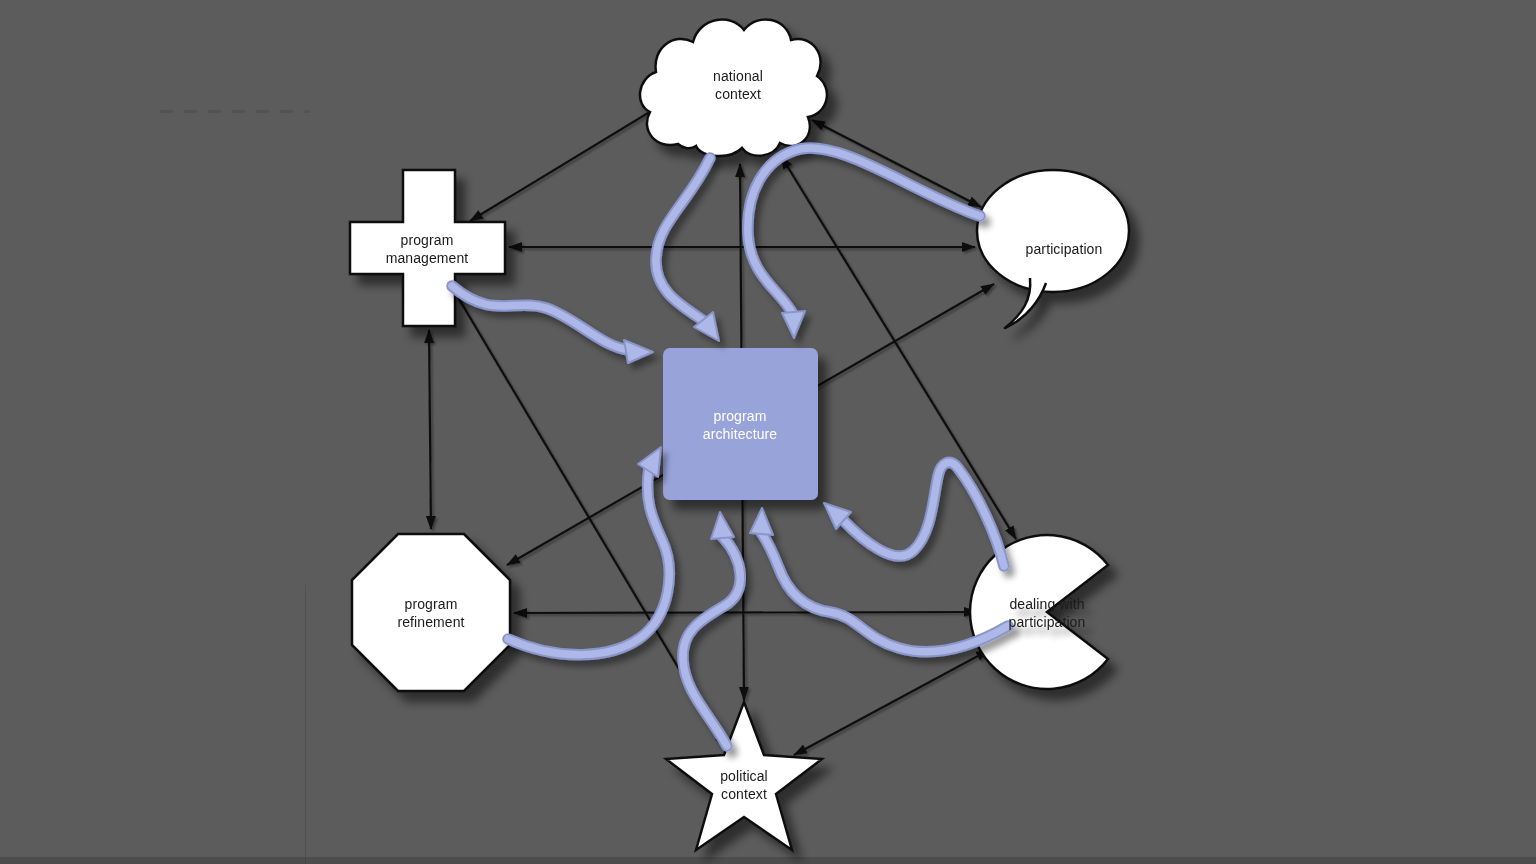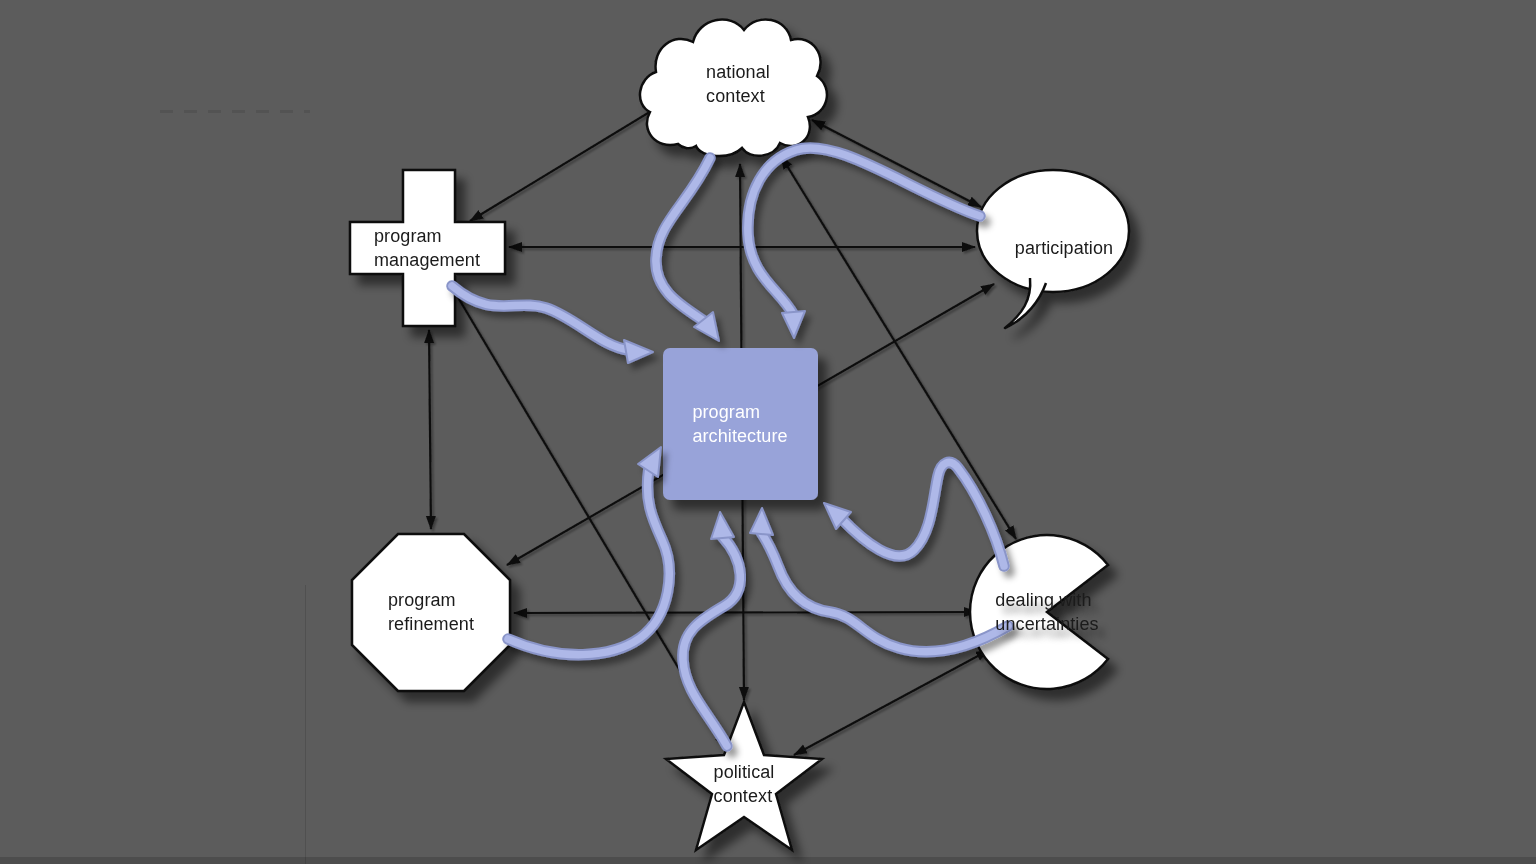--- a/index.html
+++ b/index.html
@@ -4,22 +4,22 @@
 <style>
   html,body{margin:0;padding:0;background:#444;}
   #stage{
     position:relative;width:1536px;height:864px;overflow:hidden;
     background:#5c5c5c;
     font-family:"Liberation Sans",sans-serif;
   }
   #diagram{position:absolute;left:0;top:0;}
   .lbl{
     position:absolute;transform:translate(-50%,-50%);
-    font-size:18px;line-height:1.32;color:#1b1b1b;
-    text-align:left;white-space:pre-line;letter-spacing:.1px;
+    font-size:14px;line-height:1.32;color:#1b1b1b;
+    text-align:center;white-space:pre-line;letter-spacing:.1px;
   }
   .lbl-light{color:#ffffff;}
   .lbl-shadowed{text-shadow:7px 8px 6px rgba(0,0,0,0.40);}
   
   .dash-row{position:absolute;left:160px;top:110px;width:150px;height:3px;
     background:repeating-linear-gradient(to right,rgba(0,0,0,0.10) 0 13px,transparent 13px 24px);}
   .faint-vline{position:absolute;left:305px;top:585px;width:1px;height:279px;background:rgba(0,0,0,0.13);}
   .bottom-strip{position:absolute;left:0;bottom:0;width:1536px;height:7px;background:rgba(0,0,0,0.16);}
 </style>
 </head>
@@ -125,17 +125,17 @@
   <div class="lbl" style="left:738px;top:85px;">national
 context</div>
   <div class="lbl" style="left:427px;top:249px;">program
 management</div>
   <div class="lbl" style="left:1053px;top:249px;padding-left:22px;">participation</div>
   <div class="lbl lbl-light" style="left:740px;top:425px;">program
 architecture</div>
   <div class="lbl" style="left:431px;top:613px;">program
 refinement</div>
   <div class="lbl lbl-shadowed" style="left:1047px;top:613px;">dealing with
-uncertainties</div>
+participation</div>
   <div class="lbl" style="left:744px;top:785px;">political
 context</div>
 
 </div>
 
 </body></html>

